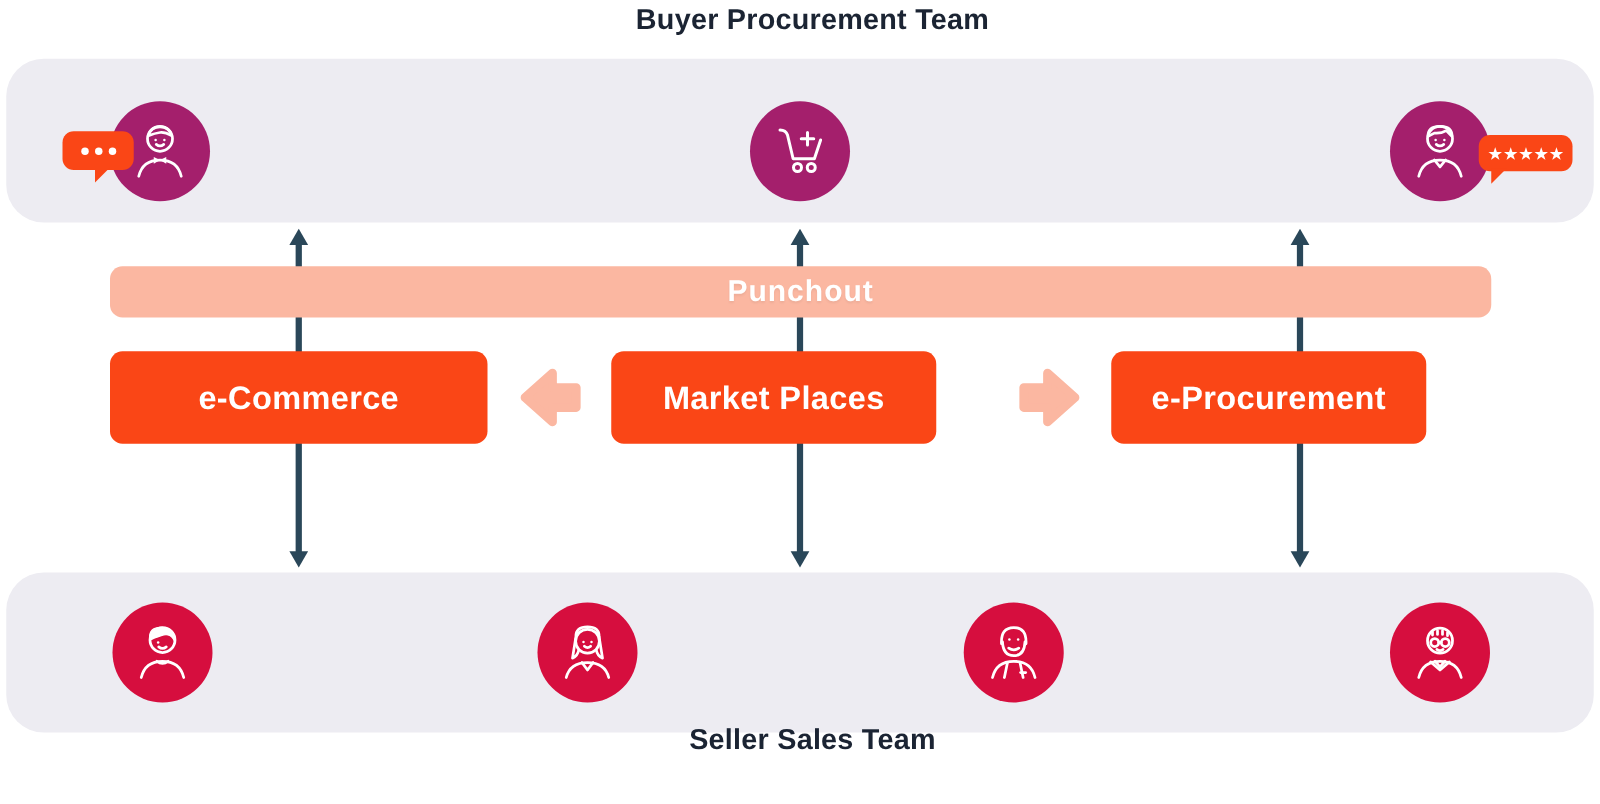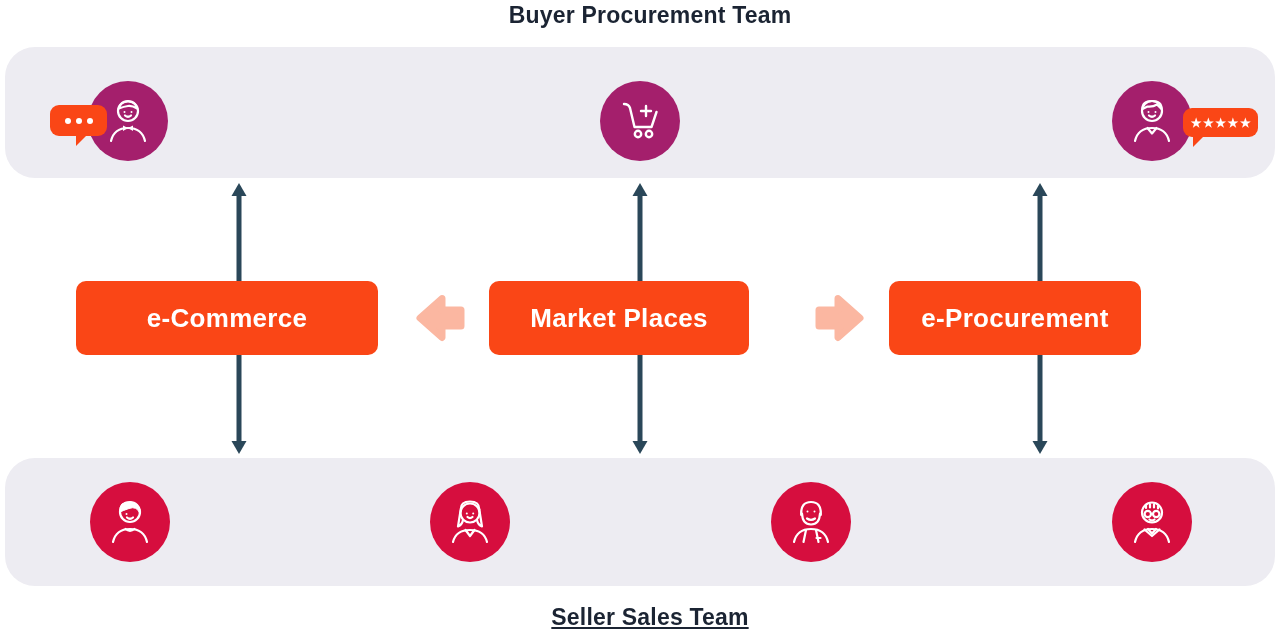--- a/index.html
+++ b/index.html
@@ -17,21 +17,21 @@
     left: 0;
     width: 100%;
     text-align: center;
     font-size: 23px;
     font-weight: 800;
     letter-spacing: 0.2px;
     color: #1b2433;
     padding-left: 20px;
   }
   .team-title.top { top: 2px; }
-  .team-title.bottom { top: 604px; text-decoration: underline; }
+  .team-title.bottom { top: 578px; }
 
   .band {
     position: absolute;
     left: 5px;
     width: 1270px;
     border-radius: 30px;
     background: #edecf2;
   }
   .band.top { top: 47px; height: 131px; }
   .band.bottom { top: 458px; height: 128px; }
@@ -117,21 +117,21 @@
     border-radius: 10px;
     display: flex; align-items: center; justify-content: center;
     z-index: 2;
   }
   .node-box .label {
     color: #ffffff;
     font-size: 26px;
     font-weight: 700;
     letter-spacing: 0.3px;
   }
-  .node-box.b1 { left: 76px;  width: 302px; }
+  .node-box.b1 { left: 88px;  width: 302px; }
   .node-box.b2 { left: 489px; width: 260px; }
   .node-box.b3 { left: 889px; width: 252px; }
 
   .block-arrow { position: absolute; top: 290px; width: 50px; height: 56px; z-index: 2; }
   .block-arrow.left  { left: 415px; }
   .block-arrow.right { left: 815px; }
 </style>
 </head>
 <body>
 
@@ -194,20 +194,23 @@
         <path d="M7 46 Q10 33 24 33 Q38 33 41 46"></path>
         <path d="M19.5 33 L24 38.5 L28.5 33"></path>
       </svg>
     </div>
 
     <div class="bubble stars">
       <span class="stars-text">★★★★★</span>
     </div>
   </div>
 
+  <div class="punchout-bar">
+    <span class="label">Punchout</span>
+  </div>
 
   <div class="node-box b1">
     <span class="label">e-Commerce</span>
   </div>
   <div class="node-box b2">
     <span class="label">Market Places</span>
   </div>
   <div class="node-box b3">
     <span class="label">e-Procurement</span>
   </div>

